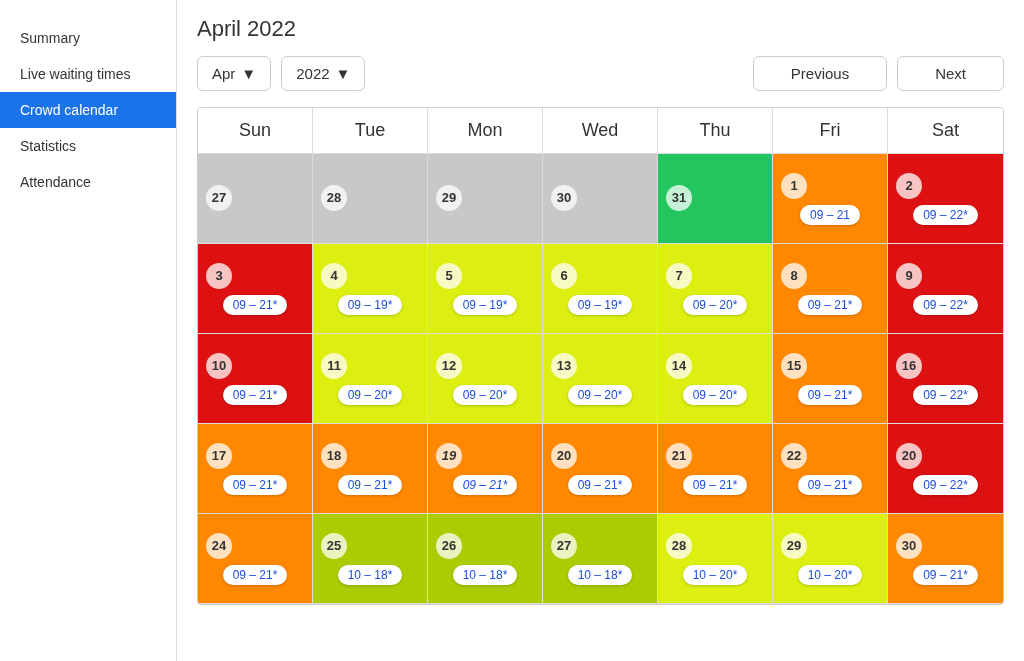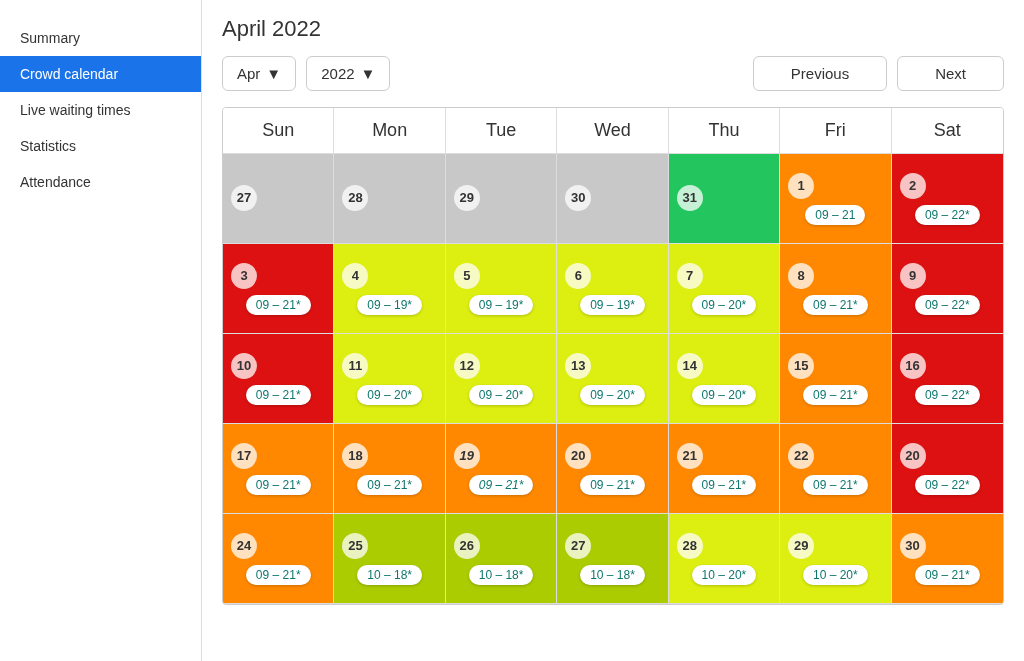--- a/index.html
+++ b/index.html
@@ -1,19 +1,19 @@
 <!DOCTYPE html>
 <html><head>
   <meta charset="utf-8">
   <style>
     * { box-sizing: border-box; margin: 0; padding: 0; }
     body { font-family: -apple-system, BlinkMacSystemFont, 'Segoe UI', Arial, sans-serif; background: #f5f5f5; display: flex; height: 661px; overflow: hidden; }
 
     .sidebar {
-      width: 202px;
+      width: 177px;
       background: #fff;
       border-right: 1px solid #ddd;
       padding: 20px 0;
       flex-shrink: 0;
     }
     .sidebar-item {
       padding: 10px 20px;
       cursor: pointer;
       font-size: 14px;
       color: #333;
@@ -125,32 +125,32 @@
       align-self: flex-start;
       margin-bottom: 2px;
     }
 
     .time-badge {
       background: #fff;
       border-radius: 12px;
       padding: 3px 10px;
       font-size: 12px;
       font-weight: 500;
-      color: #0f766e;
+      color: #1d4ed8;
       box-shadow: 0 1px 3px rgba(0,0,0,0.2);
       white-space: nowrap;
     }
   </style>
 </head>
 <body>
 
 <div class="sidebar">
     <div class="sidebar-item">Summary</div>
+    <div class="sidebar-item">Live waiting times</div>
     <div class="sidebar-item active">Crowd calendar</div>
-    <div class="sidebar-item">Live waiting times</div>
     <div class="sidebar-item">Statistics</div>
     <div class="sidebar-item">Attendance</div>
   </div>
 
 <div class="main">
   <div class="page-title">April 2022</div>
   <div class="toolbar">
     <button class="select-btn">
       <span>Apr</span>
       <span>▼</span>
@@ -160,22 +160,22 @@
       <span>▼</span>
     </button>
     <div class="toolbar-spacer"></div>
     <button class="nav-btn">Previous</button>
     <button class="nav-btn">Next</button>
   </div>
 
   <div class="calendar">
     <div class="cal-header" id="cal-header">
         <div class="cal-header-cell">Sun</div>
+        <div class="cal-header-cell">Tue</div>
         <div class="cal-header-cell">Mon</div>
-        <div class="cal-header-cell">Tue</div>
         <div class="cal-header-cell">Wed</div>
         <div class="cal-header-cell">Thu</div>
         <div class="cal-header-cell">Fri</div>
         <div class="cal-header-cell">Sat</div>
       </div>
     <div class="cal-body" id="cal-body">
         <div class="cal-cell" style="background-color: rgb(200, 200, 200);">
           <span class="day-num">27</span>
         </div>
         <div class="cal-cell" style="background-color: rgb(200, 200, 200);">

